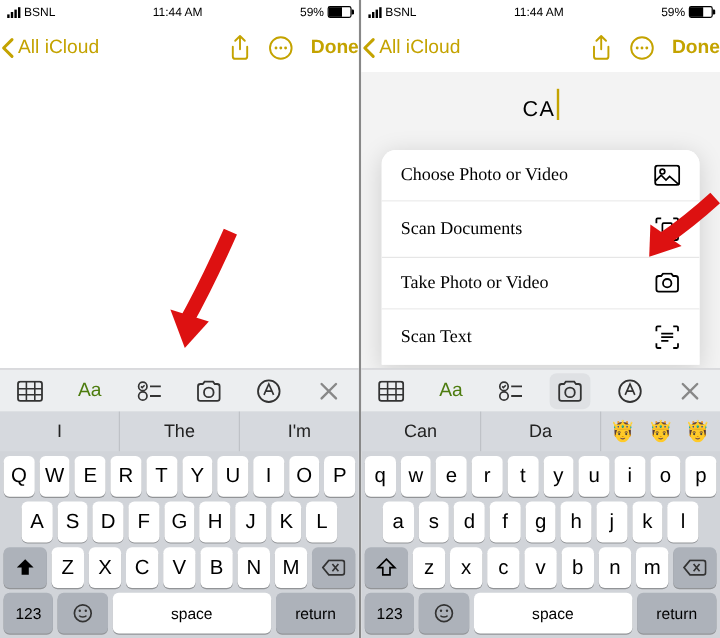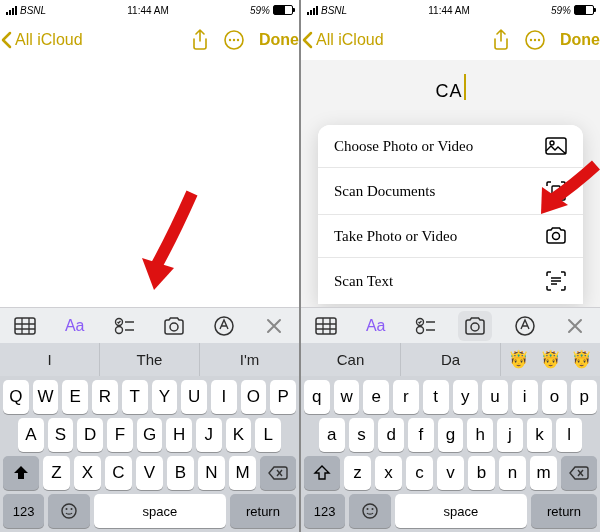--- a/index.html
+++ b/index.html
@@ -23,21 +23,21 @@
   
   .status {
     height: 20px;
     display: flex;
     align-items: center;
     justify-content: space-between;
     padding: 0 6px;
     font-size: 10px;
     background: #fff;
   }
-  .status .left, .status .right { display: flex; align-items: center; gap: 3px; font-style: italic; }
+  .status .left, .status .right { display: flex; align-items: center; gap: 3px; }
   .bars { display: flex; align-items: flex-end; gap: 1px; }
   .bars span { width: 2px; background: #000; display: block; }
   .b1{height:3px}.b2{height:5px}.b3{height:7px}.b4{height:9px;background:#ccc}
   .batt { width: 20px; height: 10px; border: 1px solid #000; border-radius: 2px; position: relative; }
   .batt::after { content:''; position:absolute; right:-3px; top:2px; width:2px; height:4px; background:#000; border-radius:0 1px 1px 0;}
   .batt i { display:block; height:100%; width:59%; background:#000; }
 
   
   .nav {
     height: 40px;
@@ -88,21 +88,21 @@
     position: absolute; left:0; right:0; bottom:0;
     background: #d1d4d9;
     height: 225px;
     display: flex; flex-direction: column;
   }
   .toolbar {
     height: 40px; background: #eceef0;
     display: flex; align-items: center; justify-content: space-around;
     border-top: 1px solid #cfcfd3;
   }
-  .toolbar .tb { width: 34px; height: 30px; display:flex; align-items:center; justify-content:center; color:#8b5cf6; border-radius:6px;}
+  .toolbar .tb { width: 34px; height: 30px; display:flex; align-items:center; justify-content:center; color:#4d7c0f; border-radius:6px;}
   .toolbar .tb.selected { background: #dfe1e4; }
   .suggest {
     height: 36px; display: flex; align-items: stretch;
     background: #d6d9de;
   }
   .suggest .sg {
     flex: 1; display: flex; align-items: center; justify-content: center;
     font-size: 15px; color: #222;
     border-right: 1px solid #bfc2c7;
   }

